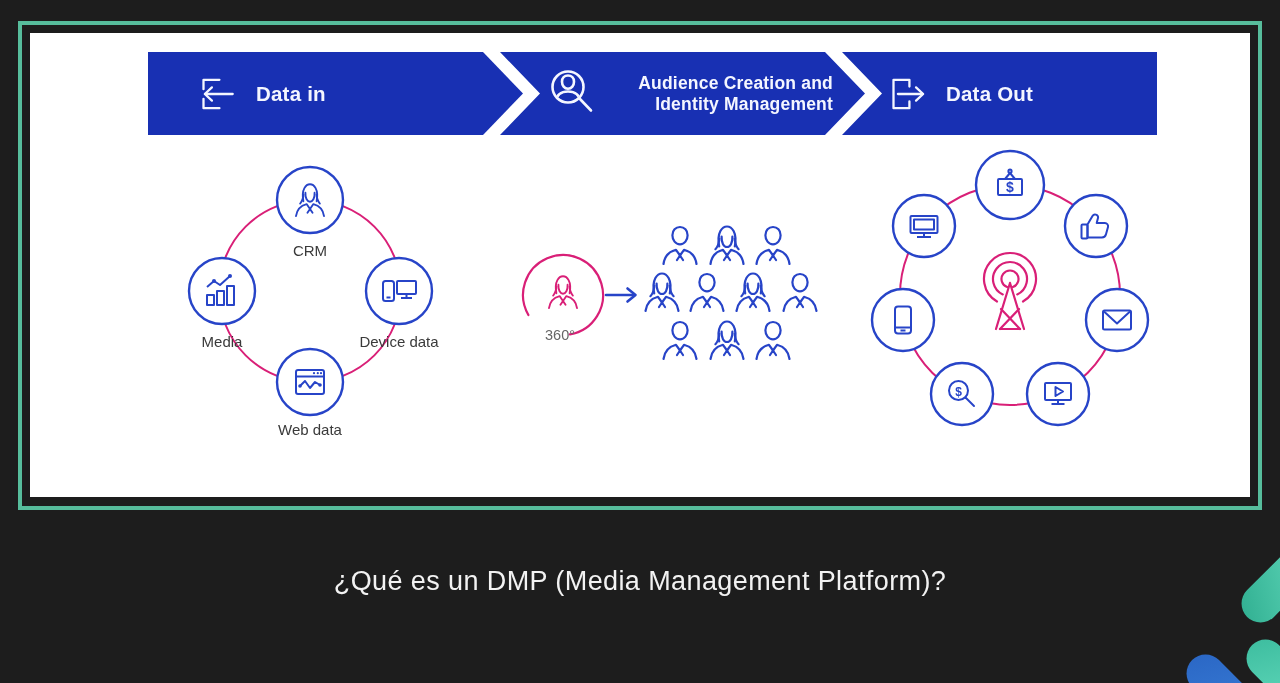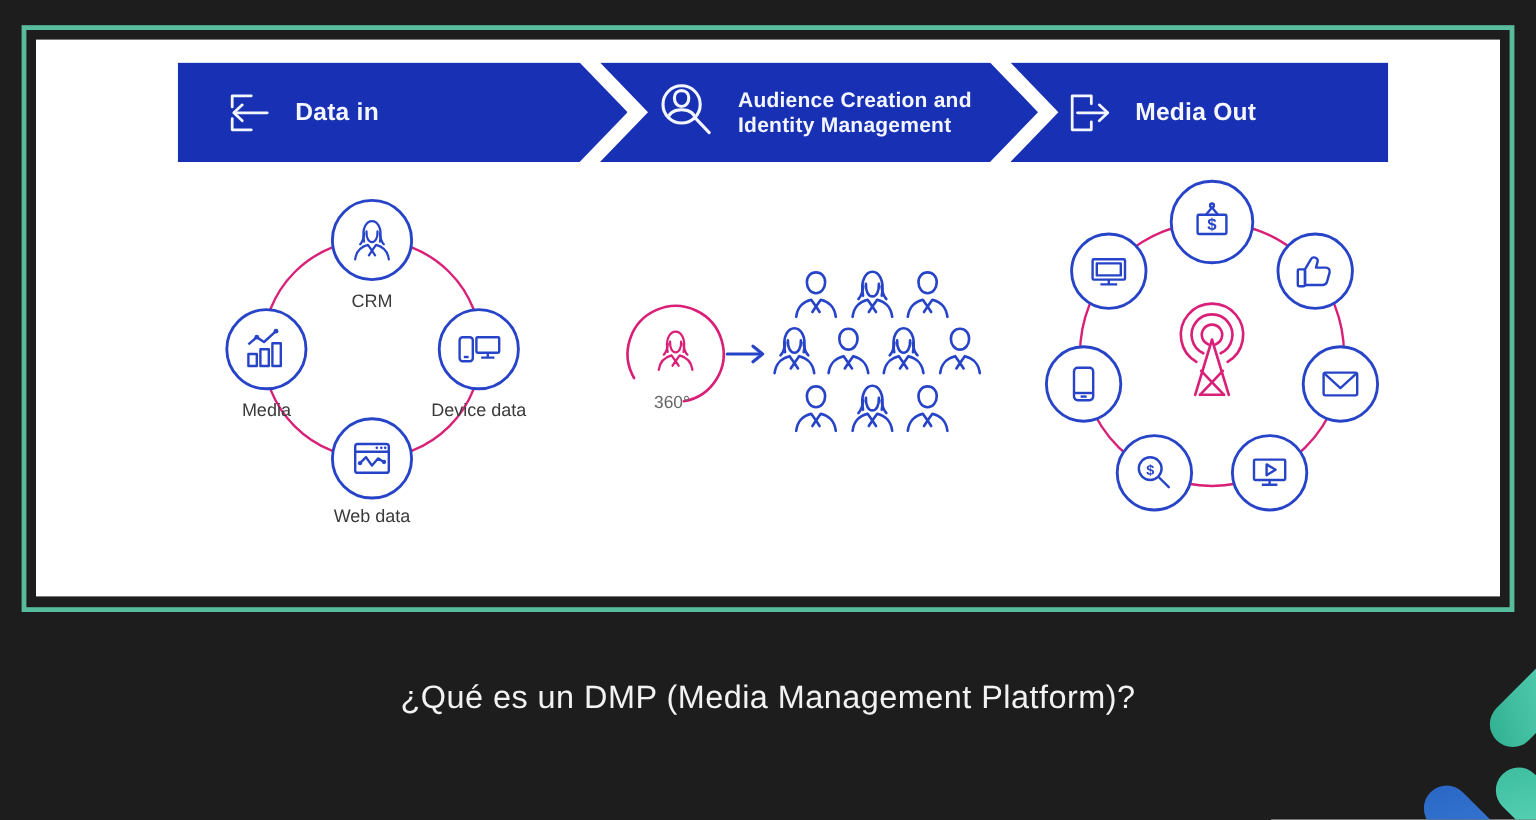--- a/index.html
+++ b/index.html
@@ -12,28 +12,28 @@
   .frame { position:absolute; left:18px; top:21px; width:1244px; height:489px;
            border:4px solid #57bd9c; }
   .canvas { position:absolute; left:30px; top:33px; width:1220px; height:464px;
             background:#ffffff; }
 
   
   .banner { position:absolute; left:118px; top:19px; width:1010px; height:83px; }
   .seg { position:absolute; top:0; height:83px; background:#1830b3; color:#f4f6ff;
          display:flex; align-items:center; }
   .seg1 { left:0; width:375px;
-          clip-path:polygon(0 0, 335px 0, 375px 50%, 335px 100%, 0 100%); padding-left:34px; }
+          clip-path:polygon(0 0, 335px 0, 375px 50%, 335px 100%, 0 100%); padding-left:44px; }
   .seg2 { left:352px; width:365px;
           clip-path:polygon(0 0, 325px 0, 365px 50%, 325px 100%, 0 100%, 40px 50%); padding-left:44px; }
   .seg3 { left:694px; width:315px;
           clip-path:polygon(0 0, 315px 0, 315px 100%, 0 100%, 40px 50%); padding-left:40px; }
   .seg svg { flex:none; }
   .seg-label { font-weight:bold; font-size:20.5px; margin-left:18px; letter-spacing:.2px; }
-  .seg2 .seg-label { font-size:17.5px; line-height:1.18; width:218px; margin-left:15px; }
+  .seg2 .seg-label { font-size:17.5px; line-height:1.18; width:218px; margin-left:15px;text-align:right; }
 
   
   .diagram { position:absolute; }
   .d-left  { left:130px; top:100px; }
   .d-mid   { left:480px; top:180px; }
   .d-right { left:830px; top:100px; }
 
   .lbl { font-family:"Liberation Sans", sans-serif; font-size:15px; fill:#3a3a3a; font-weight:500; }
   .lbl360 { font-family:"Liberation Sans", sans-serif; font-size:14.5px; fill:#666; }
 
@@ -114,21 +114,21 @@
       </div>
 
       <div class="seg seg3">
         <svg width="46" height="46" viewBox="0 0 52 48">
           <g fill="none" stroke="#f4f6ff" stroke-width="2.6" stroke-linecap="round" stroke-linejoin="round">
             <path d="M31 15.5 V8 H13 V40 H31 V32.5"></path>
             <path d="M18 24 H46"></path>
             <path d="M38.5 16.5 L46.5 24 L38.5 31.5"></path>
           </g>
         </svg>
-        <span class="seg-label">Media Out</span>
+        <span class="seg-label">Data Out</span>
       </div>
     </div>
 
     <svg class="diagram d-left" width="300" height="330" viewBox="0 0 300 330">
       <circle cx="150" cy="158" r="91" fill="none" stroke="#d91f77" stroke-width="2"></circle>
 
       <g>
         <circle cx="150" cy="67" r="33" fill="#fff" stroke="#2744c8" stroke-width="2.4"></circle>
         <use href="#sym-person-f" x="133" y="48" width="34" height="38" style="color:#2744c8"></use>
       </g>

